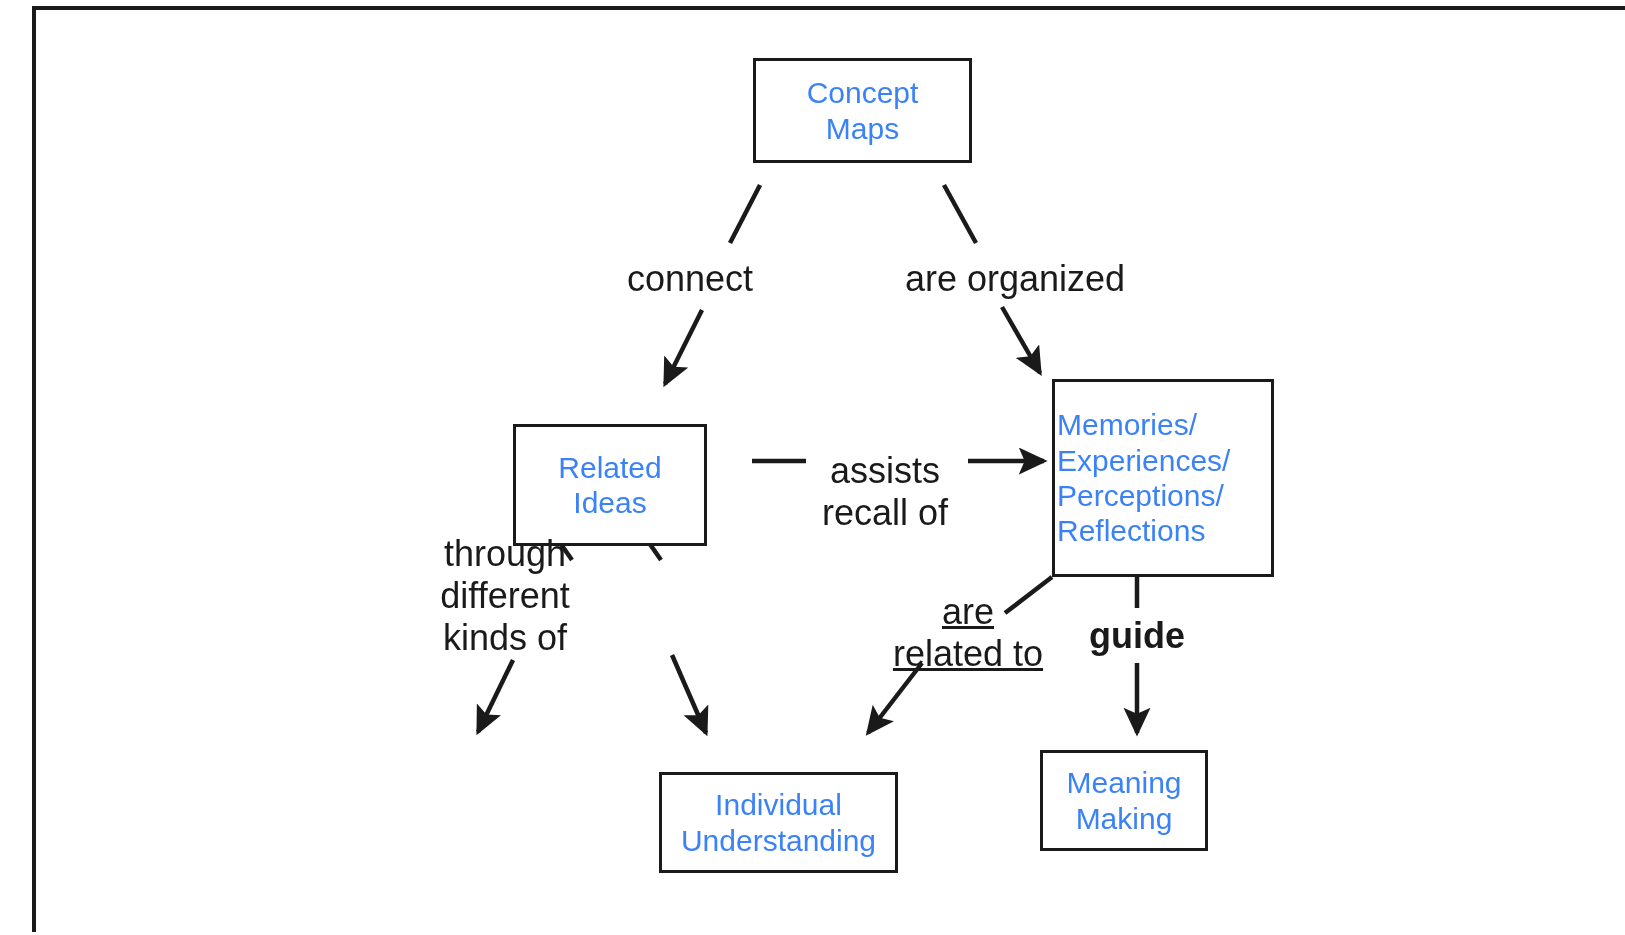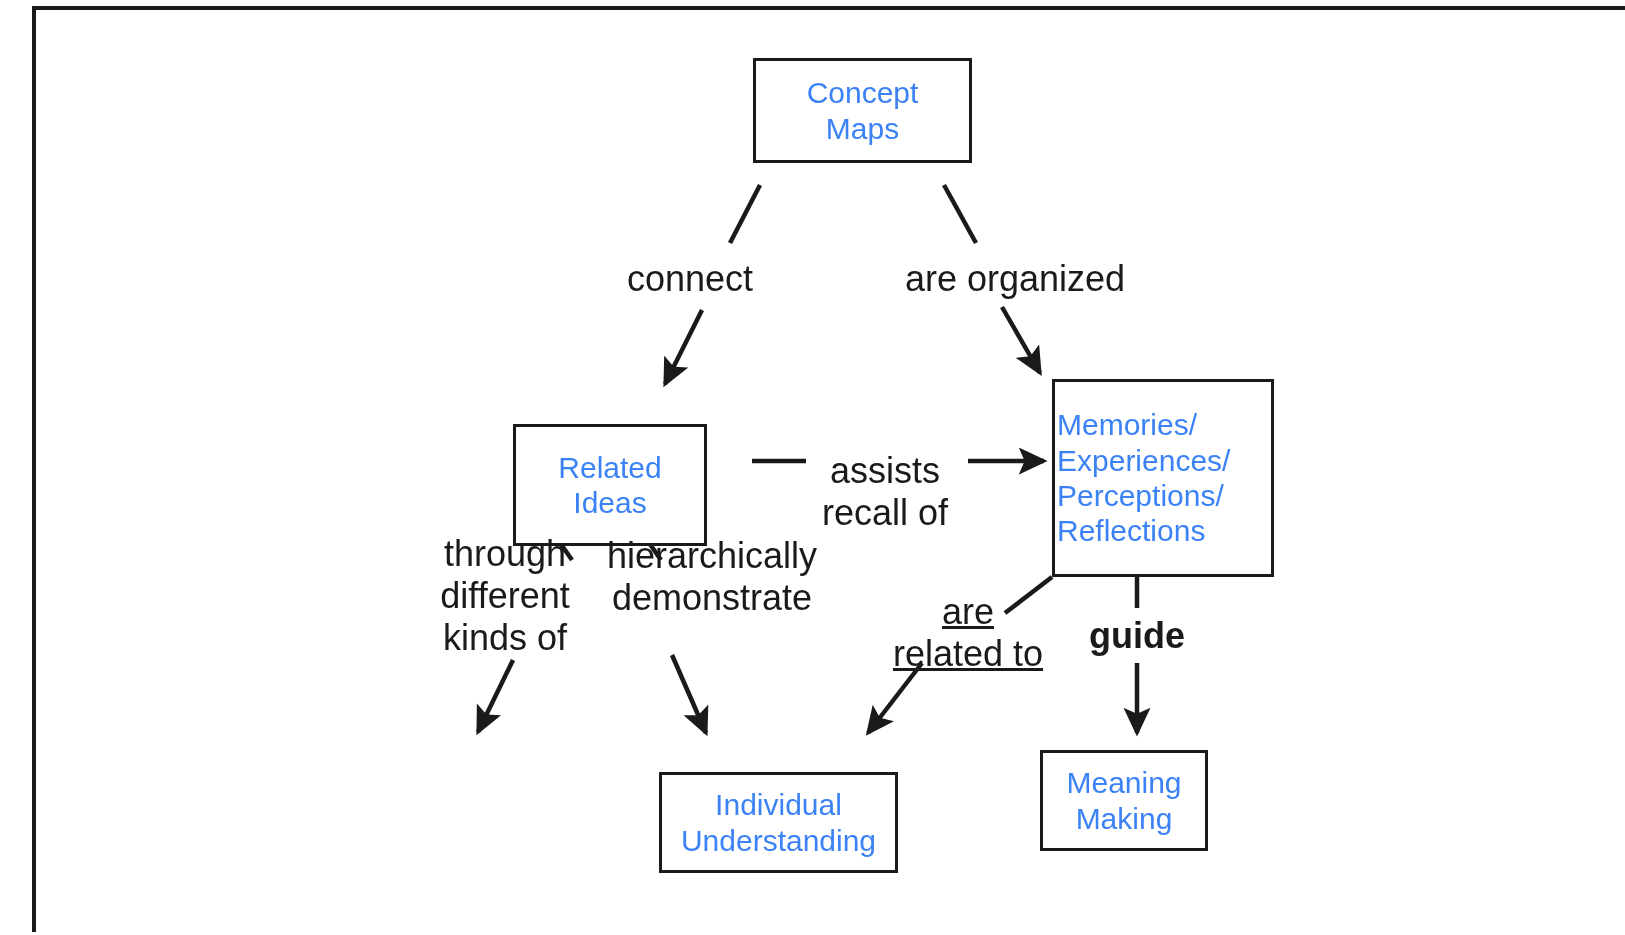--- a/index.html
+++ b/index.html
@@ -143,21 +143,19 @@
 
   <div class="edge-label" style="left:890px; top:258px; width:250px;">are organized</div>
 
   <div class="edge-label" style="left:790px; top:422px; width:190px;margin-top:28px;">assists
 recall of</div>
 
   <div class="edge-label" style="left:410px; top:533px; width:190px;">through
 different
 kinds of</div>
 
-  <div class="edge-label" style="left:592px; top:535px; width:240px;">hierarchically
-demonstrate</div>
 
   <div class="edge-label" style="left:878px; top:591px; width:180px;text-decoration:underline;">are
 related to</div>
 
   <div class="edge-label" style="left:1072px; top:615px; width:130px;font-weight:bold;">guide</div>
 
 </div>
 
 </body></html>

